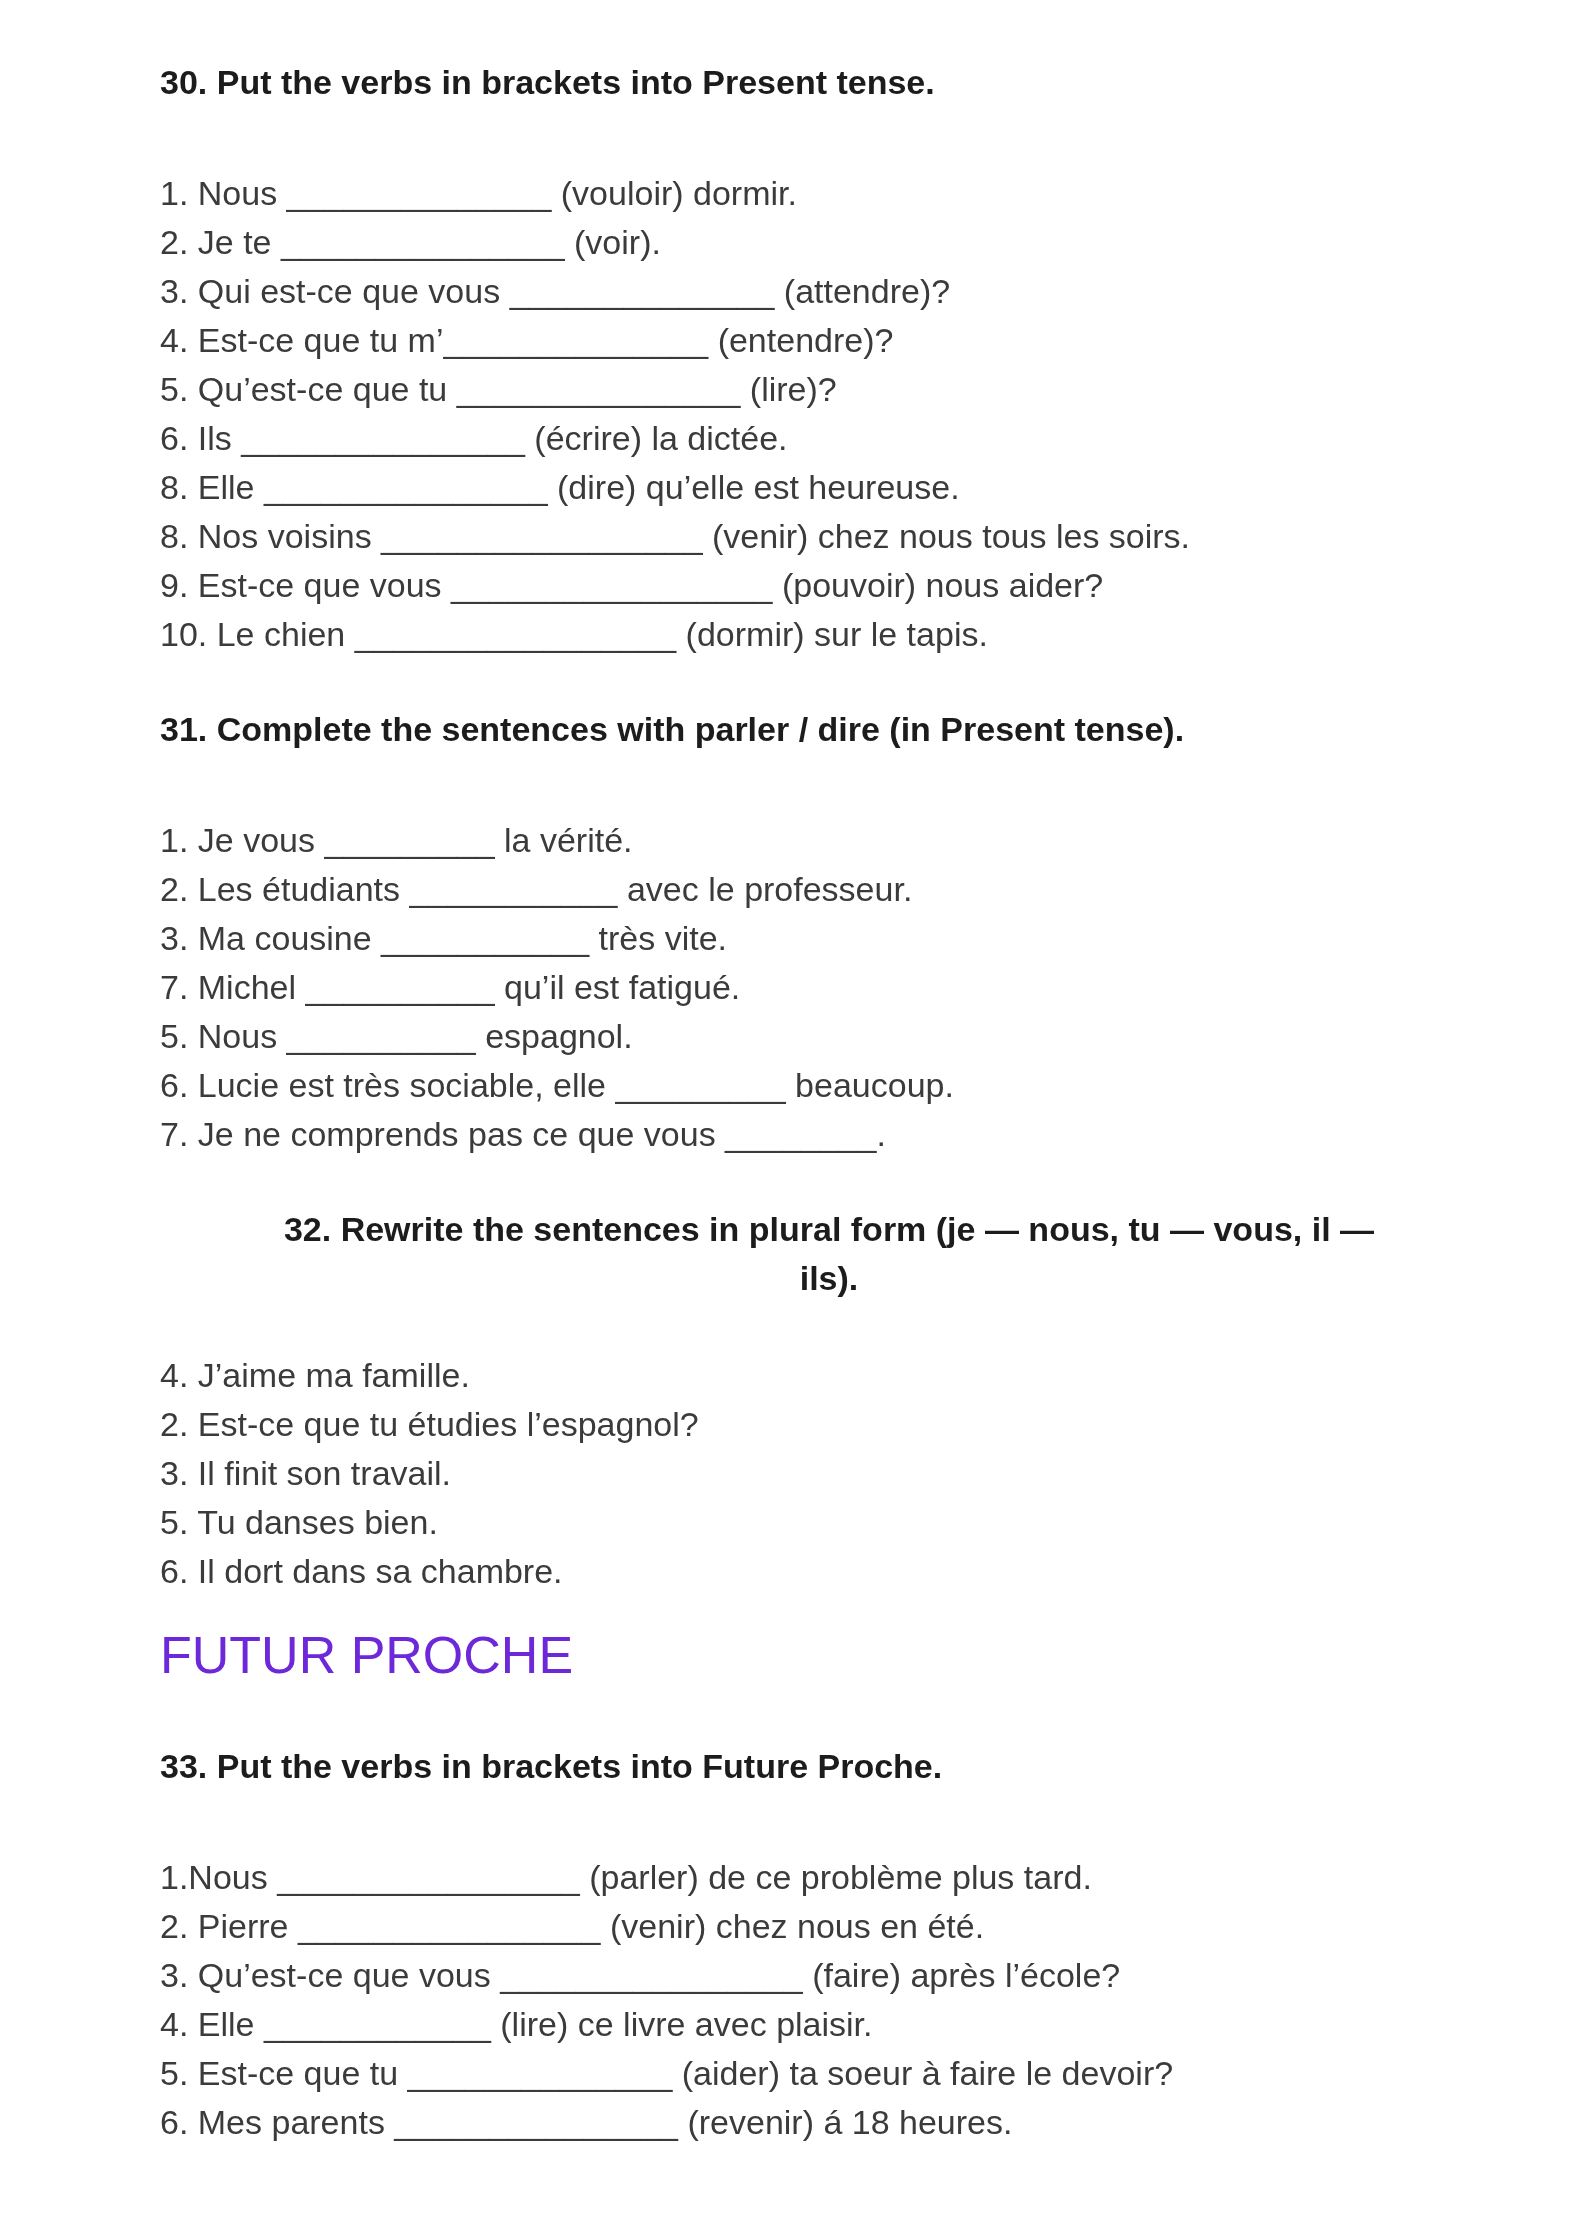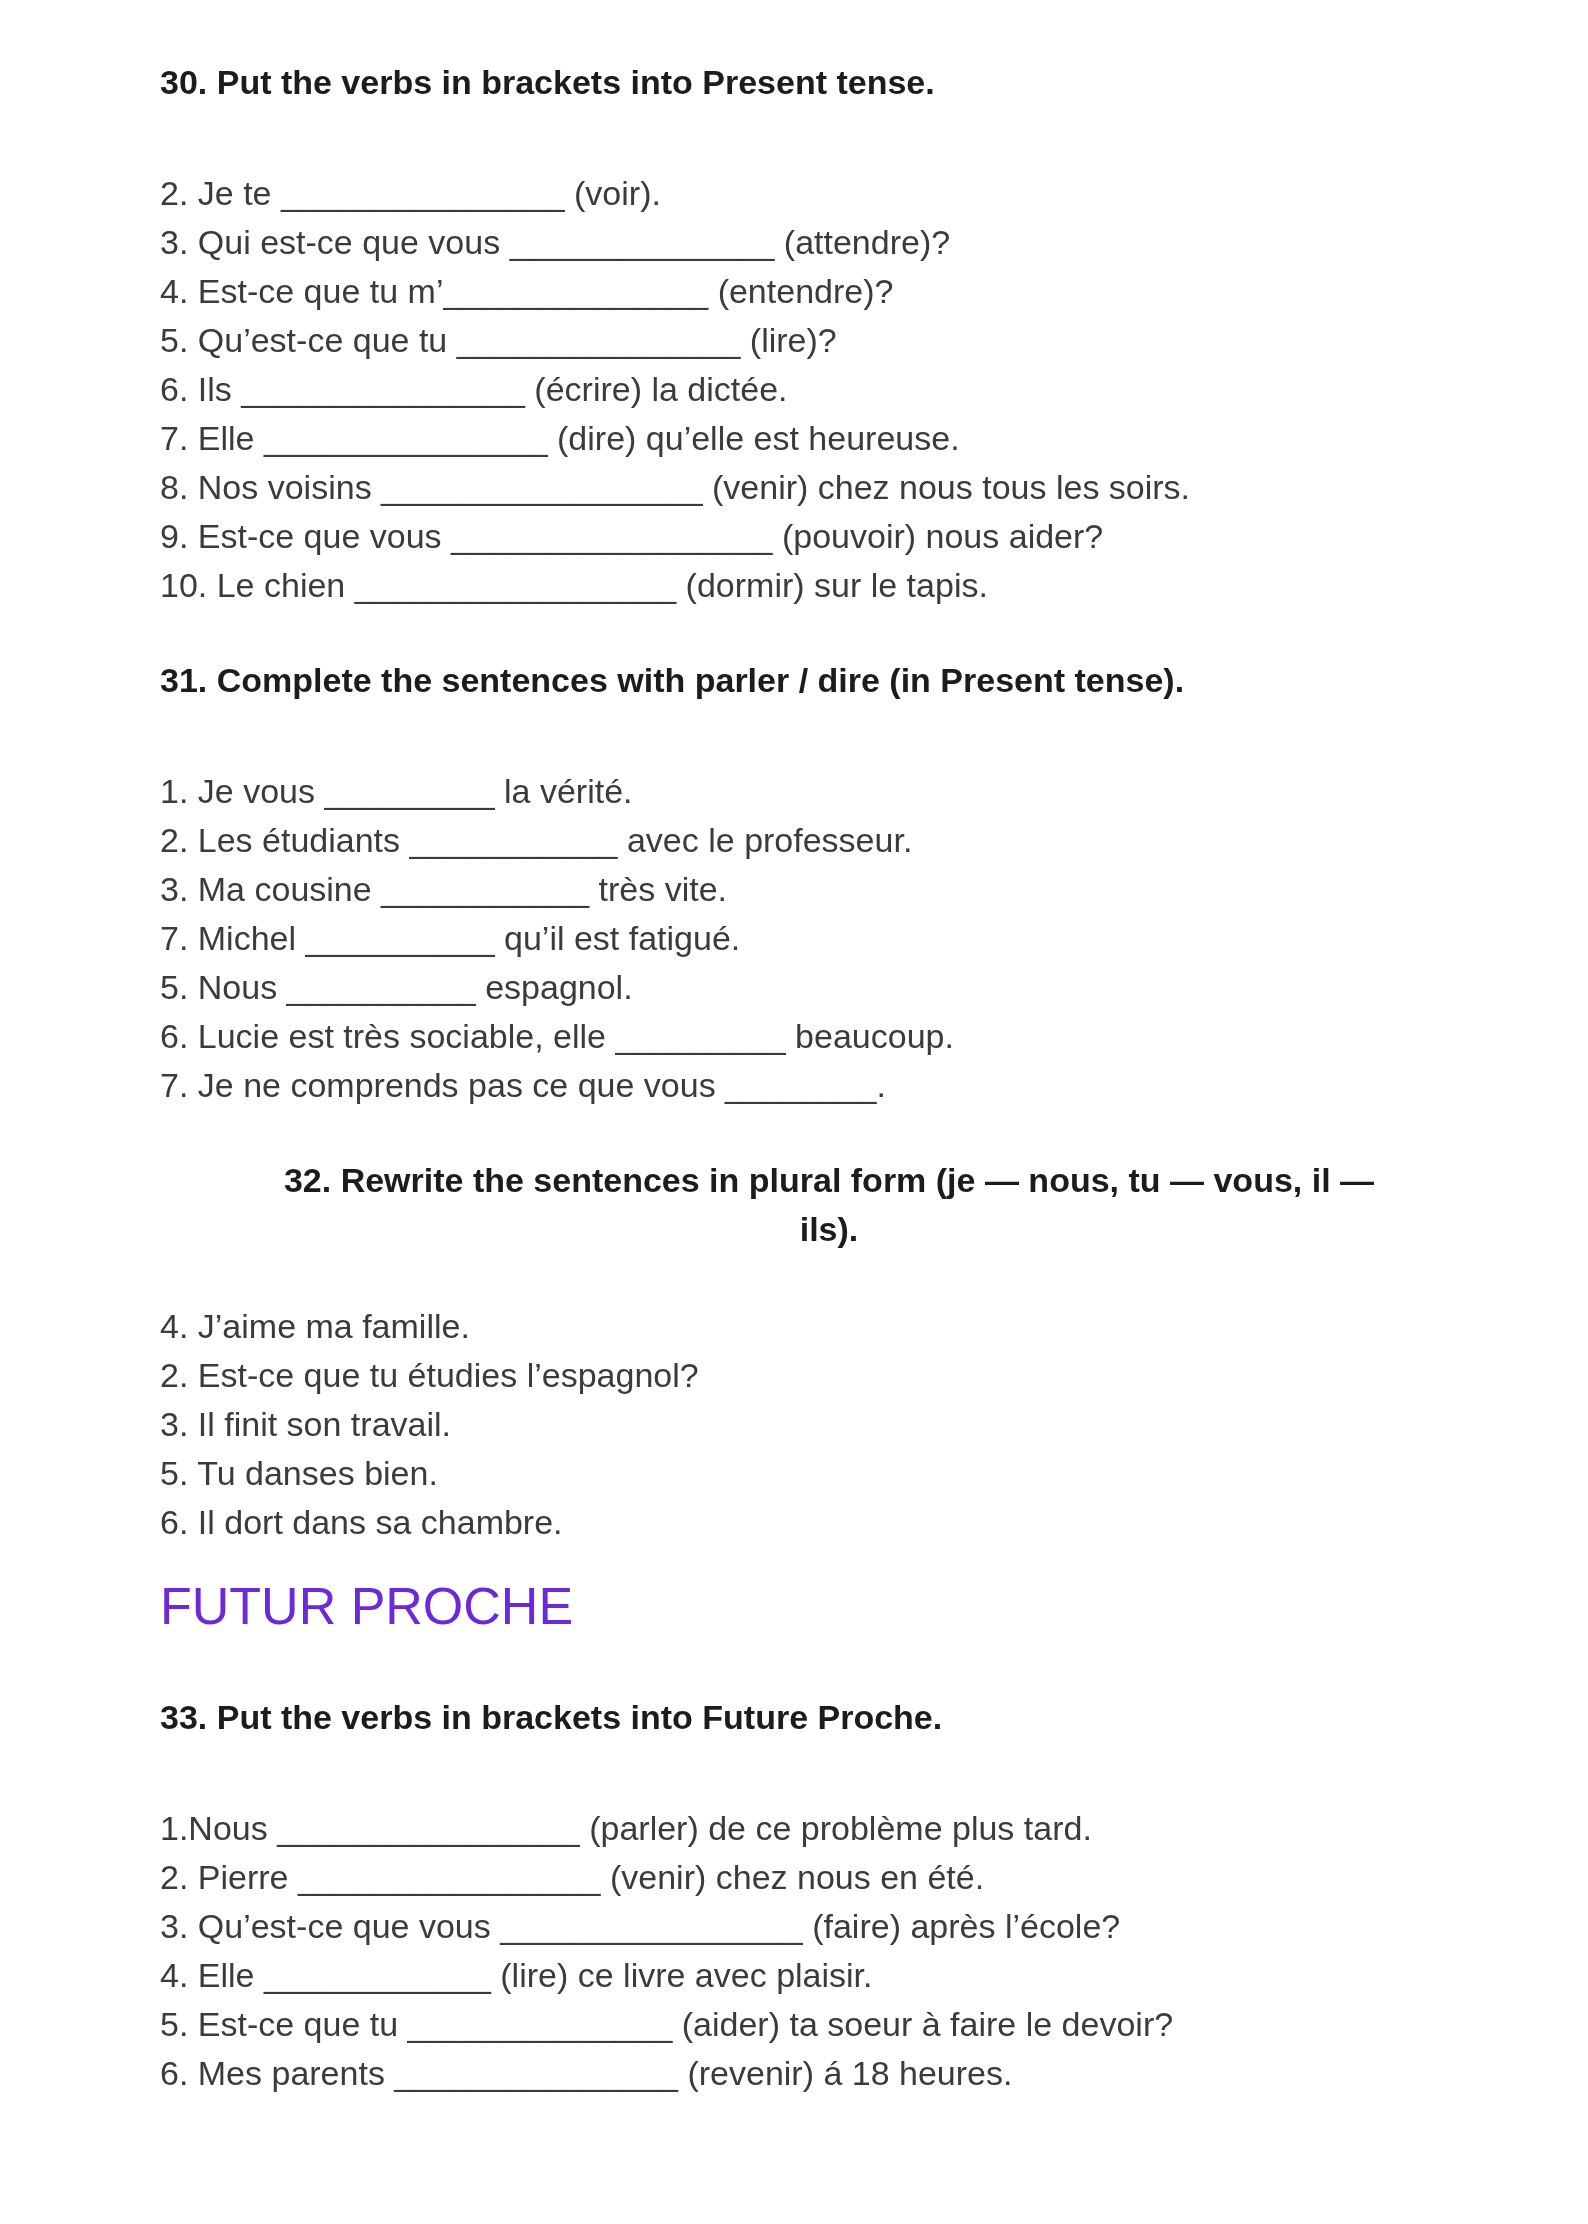--- a/index.html
+++ b/index.html
@@ -49,26 +49,27 @@
     margin: 0 0 58px 0;
   }
 </style>
 </head>
 <body>
 
 <main class="page">
 
   <section class="sec30">
     <h2 class="ex-title">30. Put the verbs in brackets into Present tense.</h2>
+    <div class="item">1. Nous ______________ (vouloir) dormir.</div>
     <div class="item">2. Je te _______________ (voir).</div>
     <div class="item">3. Qui est-ce que vous ______________ (attendre)?</div>
     <div class="item">4. Est-ce que tu m’______________ (entendre)?</div>
     <div class="item">5. Qu’est-ce que tu _______________ (lire)?</div>
     <div class="item">6. Ils _______________ (écrire) la dictée.</div>
-    <div class="item">7. Elle _______________ (dire) qu’elle est heureuse.</div>
+    <div class="item">8. Elle _______________ (dire) qu’elle est heureuse.</div>
     <div class="item">8. Nos voisins _________________ (venir) chez nous tous les soirs.</div>
     <div class="item">9. Est-ce que vous _________________ (pouvoir) nous aider?</div>
     <div class="item">10. Le chien _________________ (dormir) sur le tapis.</div>
   </section>
 
   <section class="sec31">
     <h2 class="ex-title">31. Complete the sentences with parler / dire (in Present tense).</h2>
     <div class="item">1. Je vous _________ la vérité.</div>
     <div class="item">2. Les étudiants ___________ avec le professeur.</div>
     <div class="item">3. Ma cousine ___________ très vite.</div>

